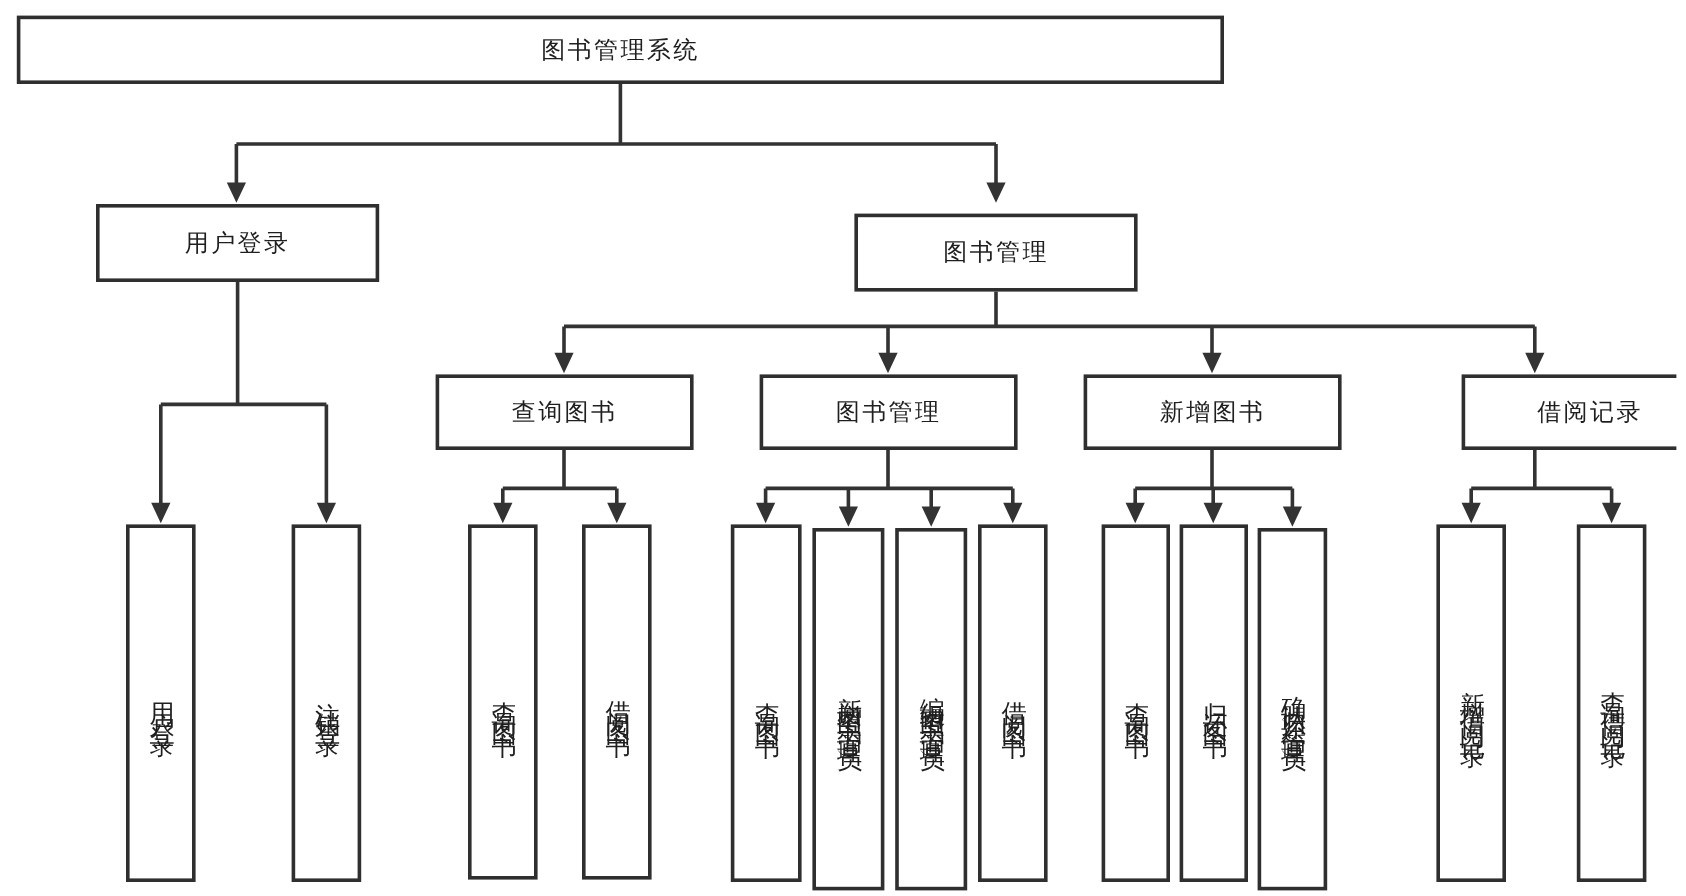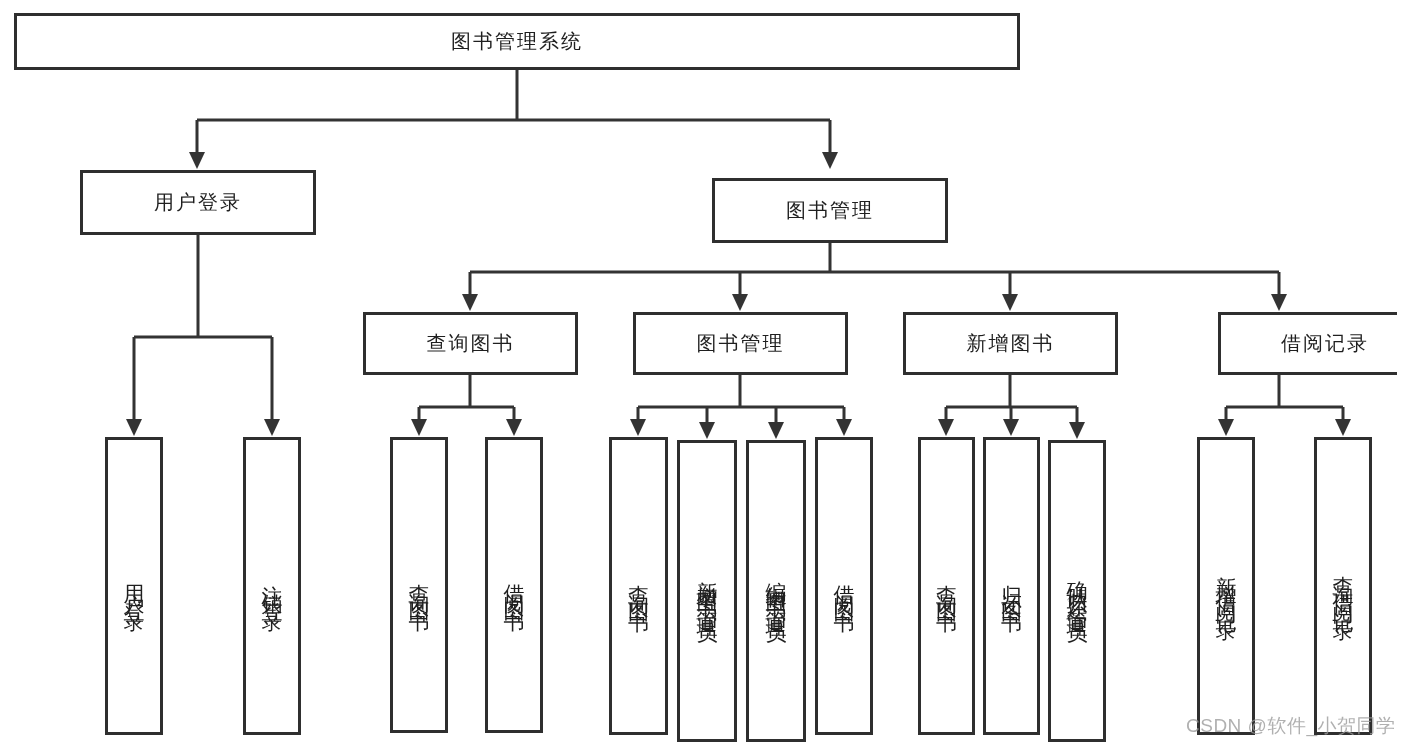--- a/index.html
+++ b/index.html
@@ -138,15 +138,14 @@
     <span class="vtext tight">确认归还（管理员）</span>
   </div>
 
   <div class="vbox" style="left:1197px; top:437px; width:58px; height:298px;">
     <span class="vtext">新增借阅记录</span>
   </div>
   <div class="vbox" style="left:1314px; top:437px; width:58px; height:298px;">
     <span class="vtext">查询借阅记录</span>
   </div>
 
-  <div class="watermark">CSDN @软件_小贺同学</div>
 
 </div>
 
 </body></html>

